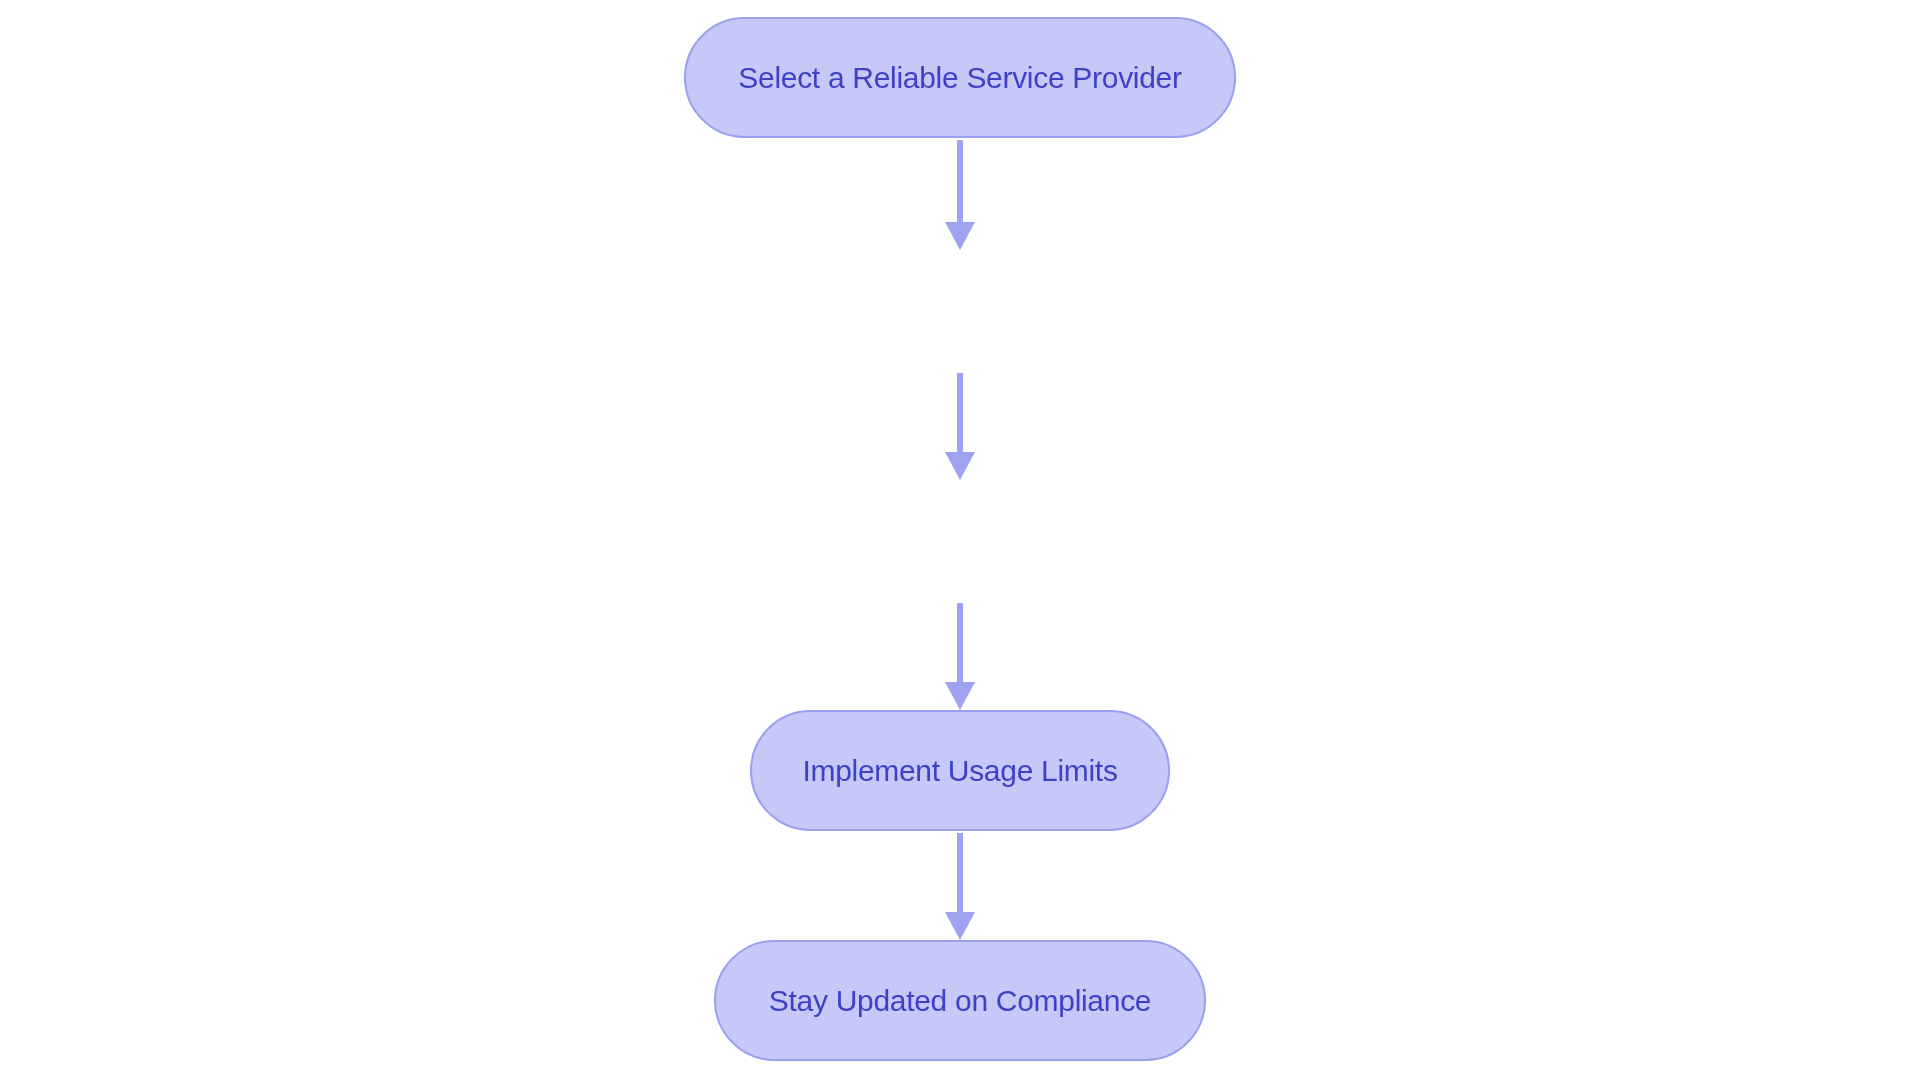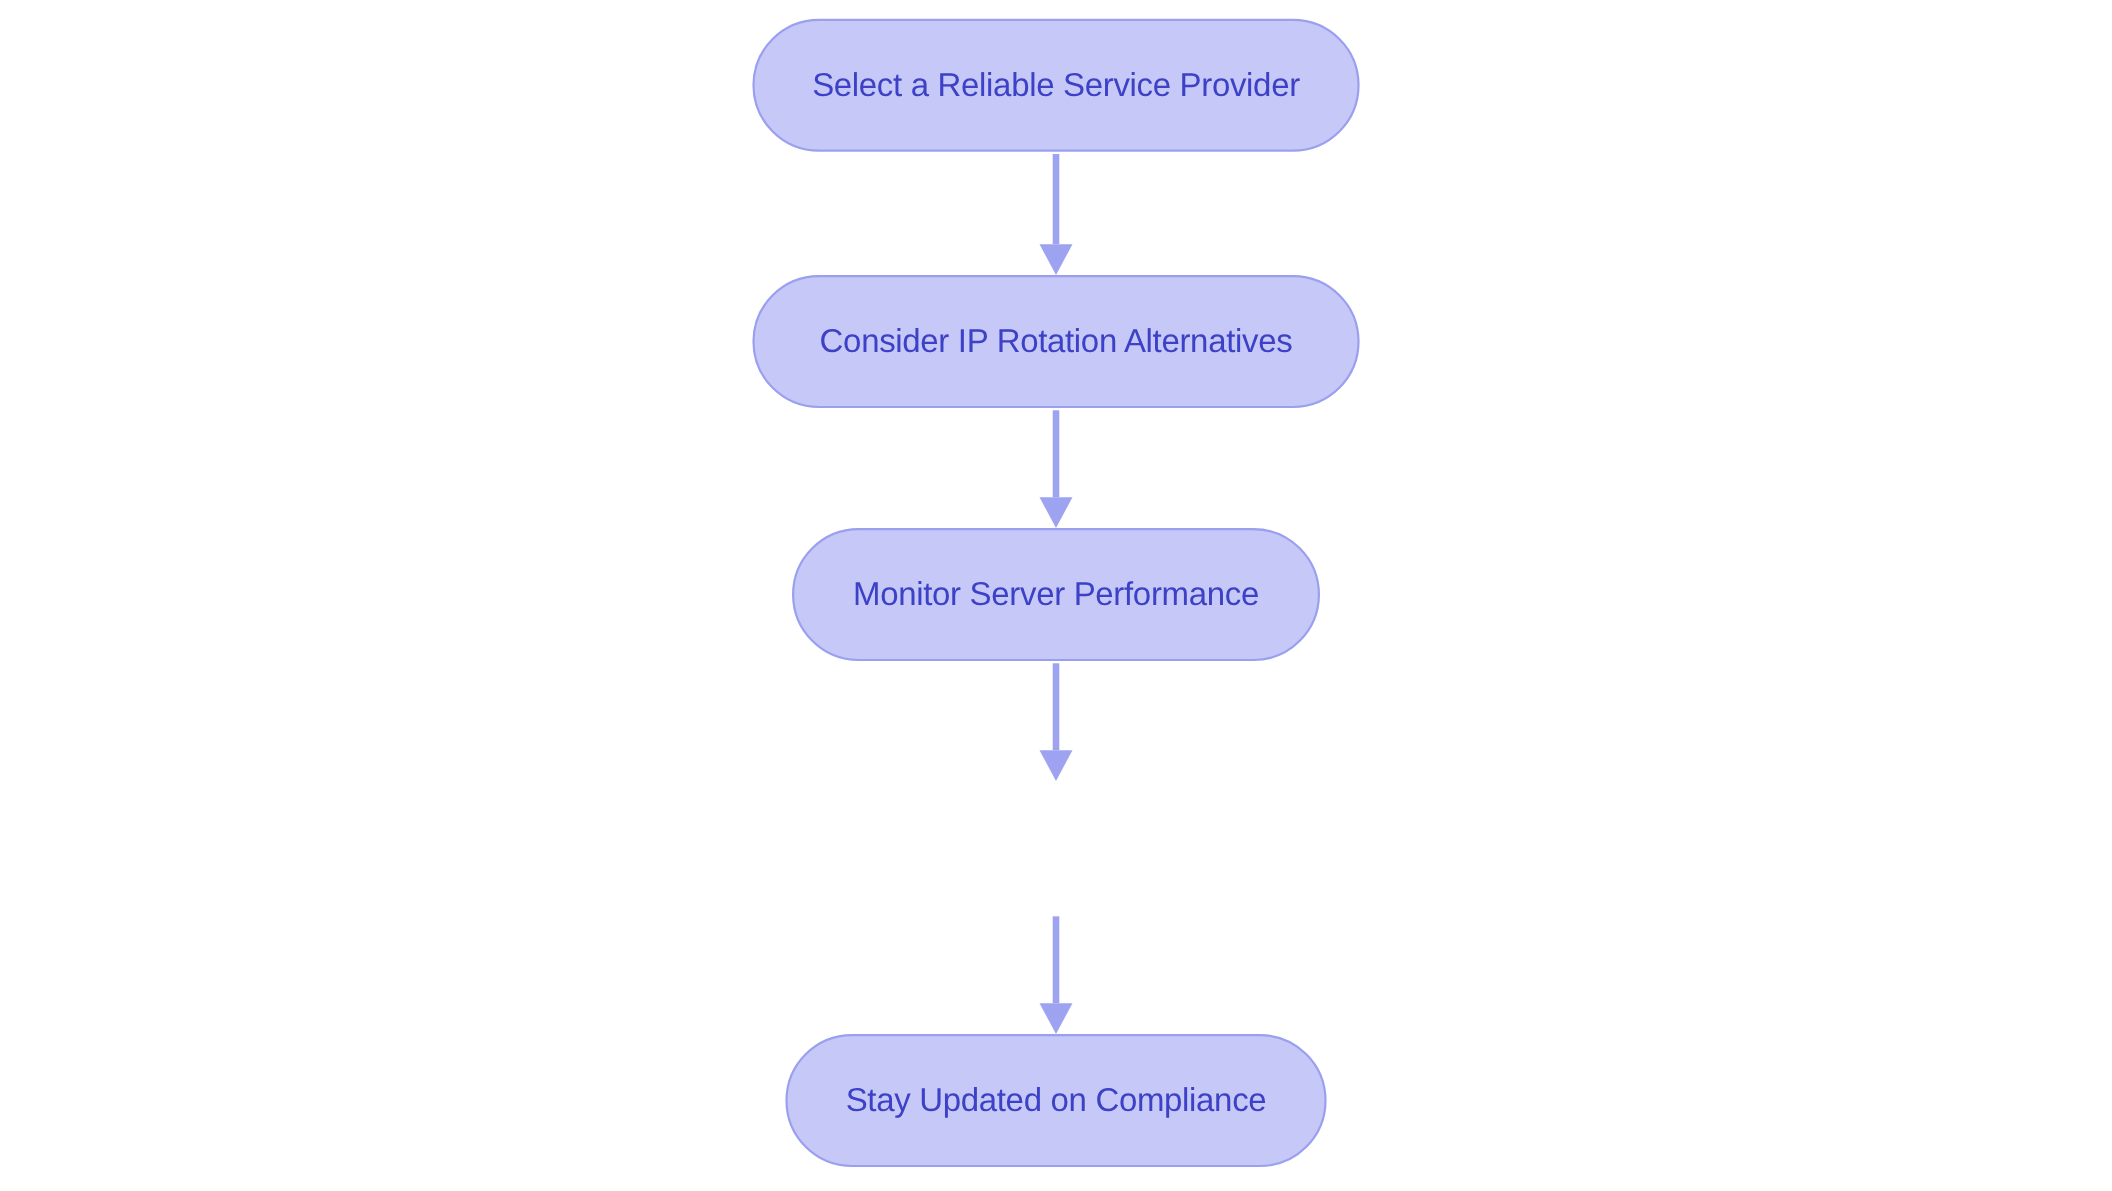--- a/index.html
+++ b/index.html
@@ -68,38 +68,35 @@
 
   <div class="node" style="left:684px; top:17px; width:552px;">
     <span class="node-label">Select a Reliable Service Provider</span>
   </div>
 
   <div class="arrow" style="top:140px; height:110px;">
     <div class="arrow-stem" style="height:82px;"></div>
     <div class="arrow-head"></div>
   </div>
 
-  <div class="node" style="left:684px; top:250px; width:552px;">
-    <span class="node-label">Consider IP Rotation Alternatives</span>
-  </div>
 
   <div class="arrow" style="top:373px; height:107px;">
     <div class="arrow-stem" style="height:79px;"></div>
     <div class="arrow-head"></div>
   </div>
 
-  <div class="node" style="left:720px; top:480px; width:480px;">
-    <span class="node-label">Monitor Server Performance</span>
-  </div>
 
   <div class="arrow" style="top:603px; height:107px;">
     <div class="arrow-stem" style="height:79px;"></div>
     <div class="arrow-head"></div>
   </div>
 
+  <div class="node" style="left:750px; top:710px; width:420px;">
+    <span class="node-label">Implement Usage Limits</span>
+  </div>
 
   <div class="arrow" style="top:833px; height:107px;">
     <div class="arrow-stem" style="height:79px;"></div>
     <div class="arrow-head"></div>
   </div>
 
   <div class="node" style="left:714px; top:940px; width:492px;text-align:center;">
     <span class="node-label">Stay Updated on Compliance</span>
   </div>
 

